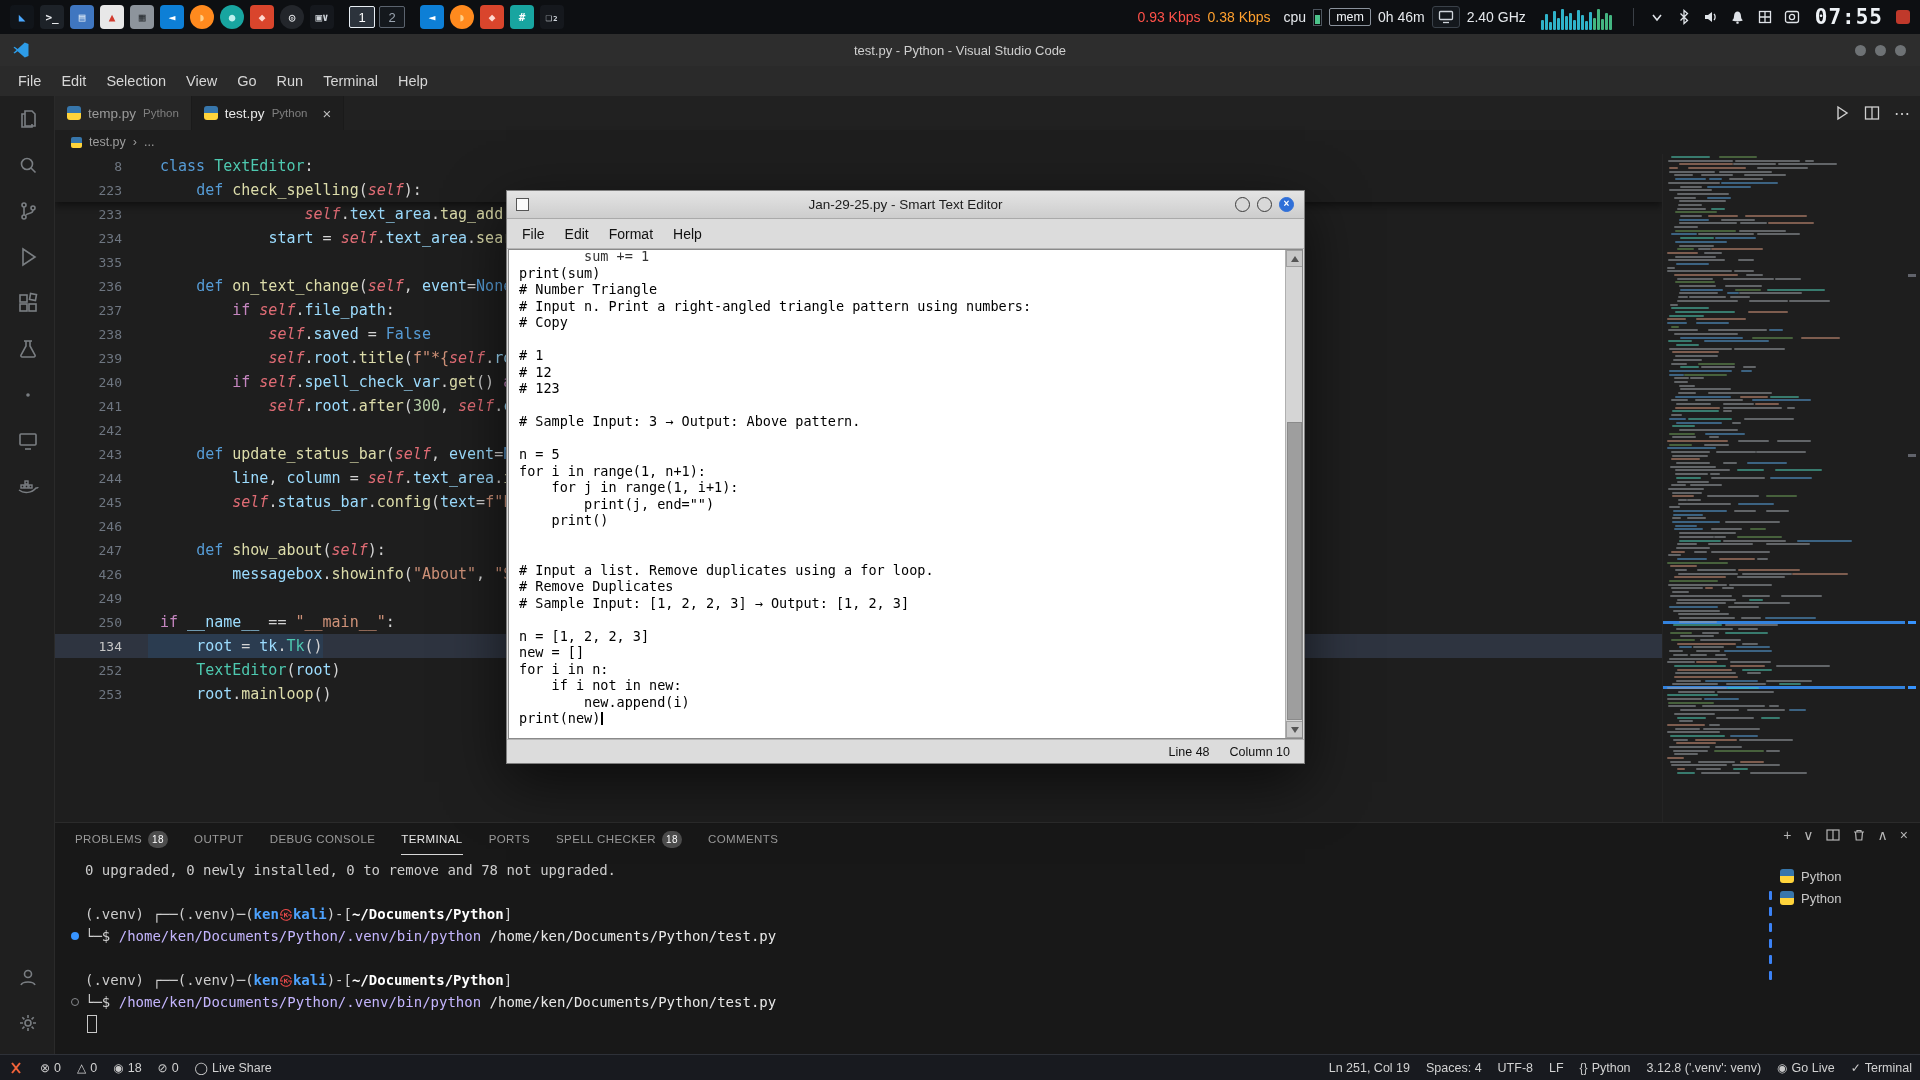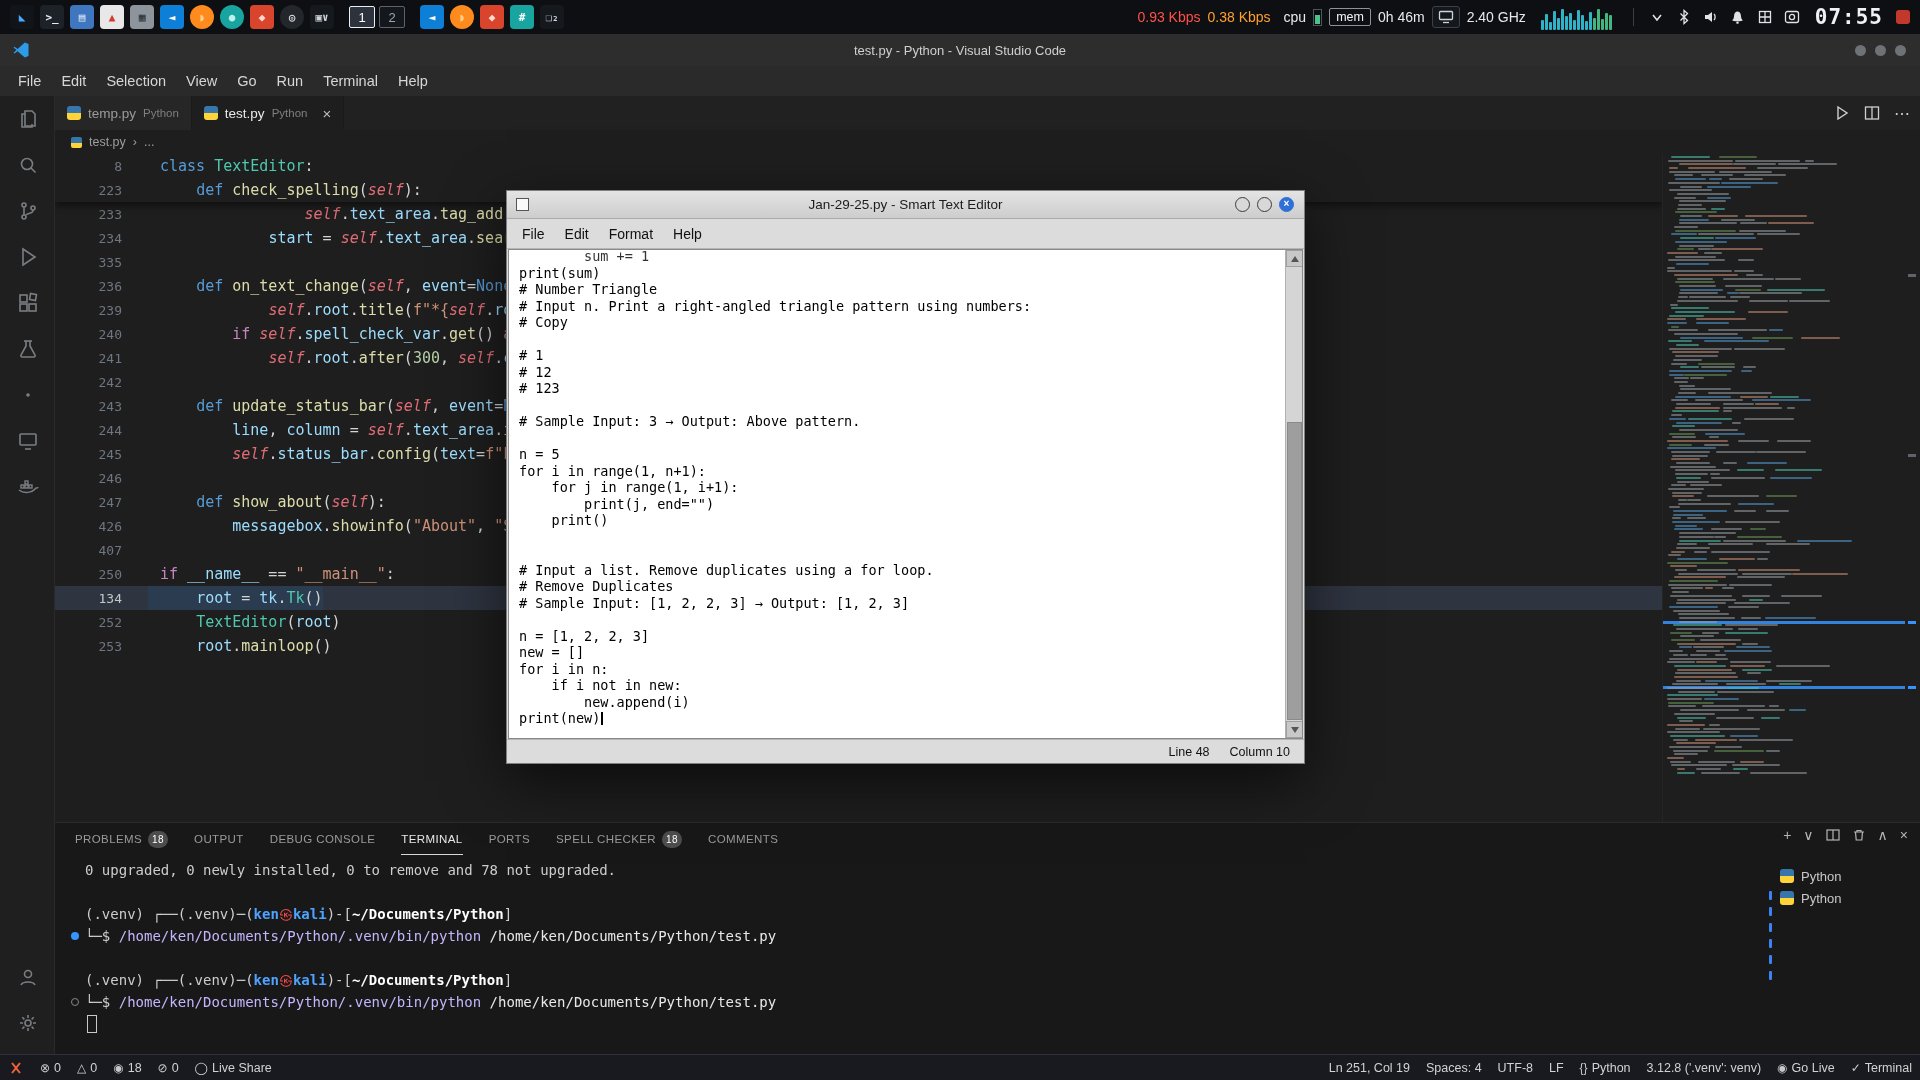--- a/index.html
+++ b/index.html
@@ -371,31 +371,33 @@
 <div id="editor">
   <div id="sticky">
       <div class="erow"><span class="lnum">8</span><pre class="eline"><span class="c-k">class </span><span class="c-cl">TextEditor</span><span class="c-tx">:</span></pre></div>
       <div class="erow"><span class="lnum">223</span><pre class="eline"><span>    </span><span class="c-k">def </span><span class="c-fn">check_spelling</span><span class="c-tx">(</span><span class="c-sf">self</span><span class="c-tx">):</span></pre></div>
     </div>
   <div id="elines">
       <div class="erow"><span class="lnum">233</span><pre class="eline"><span>                </span><span class="c-sf">self</span><span class="c-tx">.</span><span class="c-v">text_area</span><span class="c-tx">.</span><span class="c-fn">tag_add</span><span class="c-tx">(</span><span class="c-st">"misspelled"</span><span class="c-tx">, </span><span class="c-v">start</span><span class="c-tx">, </span><span class="c-v">end</span><span class="c-tx">)</span></pre></div>
       <div class="erow"><span class="lnum">234</span><pre class="eline"><span>            </span><span class="c-v">start</span><span class="c-tx"> = </span><span class="c-sf">self</span><span class="c-tx">.</span><span class="c-v">text_area</span><span class="c-tx">.</span><span class="c-fn">search</span><span class="c-tx">(</span><span class="c-v">word</span><span class="c-tx">, start)</span></pre></div>
       <div class="erow"><span class="lnum">335</span><pre class="eline"></pre></div>
       <div class="erow"><span class="lnum">236</span><pre class="eline"><span>    </span><span class="c-k">def </span><span class="c-fn">on_text_change</span><span class="c-tx">(</span><span class="c-sf">self</span><span class="c-tx">, </span><span class="c-v">event</span><span class="c-tx">=</span><span class="c-k">None</span><span class="c-tx">):</span></pre></div>
+      <div class="erow"><span class="lnum">237</span><pre class="eline"><span>        </span><span class="c-kc">if </span><span class="c-sf">self</span><span class="c-tx">.</span><span class="c-v">file_path</span><span class="c-tx">:</span></pre></div>
+      <div class="erow"><span class="lnum">238</span><pre class="eline"><span>            </span><span class="c-sf">self</span><span class="c-tx">.</span><span class="c-v">saved</span><span class="c-tx"> = </span><span class="c-k">False</span></pre></div>
       <div class="erow"><span class="lnum">239</span><pre class="eline"><span>            </span><span class="c-sf">self</span><span class="c-tx">.</span><span class="c-v">root</span><span class="c-tx">.</span><span class="c-fn">title</span><span class="c-tx">(</span><span class="c-st">f"*{</span><span class="c-sf">self</span><span class="c-tx">.</span><span class="c-v">root</span><span class="c-tx">.</span><span class="c-fn">title</span><span class="c-tx">()}"</span><span class="c-tx">)</span></pre></div>
       <div class="erow"><span class="lnum">240</span><pre class="eline"><span>        </span><span class="c-kc">if </span><span class="c-sf">self</span><span class="c-tx">.</span><span class="c-v">spell_check_var</span><span class="c-tx">.</span><span class="c-fn">get</span><span class="c-tx">()</span><span class="c-kc"> and </span><span class="c-sf">self</span><span class="c-tx">.</span><span class="c-v">spell_check</span><span class="c-tx">.</span><span class="c-fn">get</span><span class="c-tx">():</span></pre></div>
       <div class="erow"><span class="lnum">241</span><pre class="eline"><span>            </span><span class="c-sf">self</span><span class="c-tx">.</span><span class="c-v">root</span><span class="c-tx">.</span><span class="c-fn">after</span><span class="c-tx">(</span><span class="c-nu">300</span><span class="c-tx">, </span><span class="c-sf">self</span><span class="c-tx">.</span><span class="c-v">check_spelling</span><span class="c-tx">)</span></pre></div>
       <div class="erow"><span class="lnum">242</span><pre class="eline"></pre></div>
       <div class="erow"><span class="lnum">243</span><pre class="eline"><span>    </span><span class="c-k">def </span><span class="c-fn">update_status_bar</span><span class="c-tx">(</span><span class="c-sf">self</span><span class="c-tx">, </span><span class="c-v">event</span><span class="c-tx">=</span><span class="c-k">None</span><span class="c-tx">):</span></pre></div>
       <div class="erow"><span class="lnum">244</span><pre class="eline"><span>        </span><span class="c-v">line</span><span class="c-tx">, </span><span class="c-v">column</span><span class="c-tx"> = </span><span class="c-sf">self</span><span class="c-tx">.</span><span class="c-v">text_area</span><span class="c-tx">.</span><span class="c-fn">index</span><span class="c-tx">(</span><span class="c-v">tk</span><span class="c-tx">.INSERT)</span></pre></div>
       <div class="erow"><span class="lnum">245</span><pre class="eline"><span>        </span><span class="c-sf">self</span><span class="c-tx">.</span><span class="c-v">status_bar</span><span class="c-tx">.</span><span class="c-fn">config</span><span class="c-tx">(</span><span class="c-v">text</span><span class="c-tx">=</span><span class="c-st">f"Line {</span><span class="c-v">line</span><span class="c-tx">}")</span></pre></div>
       <div class="erow"><span class="lnum">246</span><pre class="eline"></pre></div>
       <div class="erow"><span class="lnum">247</span><pre class="eline"><span>    </span><span class="c-k">def </span><span class="c-fn">show_about</span><span class="c-tx">(</span><span class="c-sf">self</span><span class="c-tx">):</span></pre></div>
       <div class="erow"><span class="lnum">426</span><pre class="eline"><span>        </span><span class="c-v">messagebox</span><span class="c-tx">.</span><span class="c-fn">showinfo</span><span class="c-tx">(</span><span class="c-st">"About"</span><span class="c-tx">, </span><span class="c-st">"Smart Text Editor"</span><span class="c-tx">)</span></pre></div>
-      <div class="erow"><span class="lnum">407</span><pre class="eline"></pre></div>
+      <div class="erow"><span class="lnum">249</span><pre class="eline"></pre></div>
       <div class="erow"><span class="lnum">250</span><pre class="eline"><span class="c-kc">if </span><span class="c-v">__name__</span><span class="c-tx"> == </span><span class="c-st">"__main__"</span><span class="c-tx">:</span></pre></div>
       <div class="erow curline"><span class="lnum curnum">134</span><pre class="eline"><span>    </span><span class="c-v">root</span><span class="c-tx"> = </span><span class="c-v">tk</span><span class="c-tx">.</span><span class="c-cl">Tk</span><span class="c-tx">()</span></pre></div>
       <div class="erow"><span class="lnum">252</span><pre class="eline"><span>    </span><span class="c-cl">TextEditor</span><span class="c-tx">(</span><span class="c-v">root</span><span class="c-tx">)</span></pre></div>
       <div class="erow"><span class="lnum">253</span><pre class="eline"><span>    </span><span class="c-v">root</span><span class="c-tx">.</span><span class="c-fn">mainloop</span><span class="c-tx">()</span></pre></div>
     </div>
 </div>
 <div id="mm">
   <div class="mm-sel" style="top:467px"></div>
   <div class="mm-sel" style="top:532px"></div>
 <div class="mmrow">

